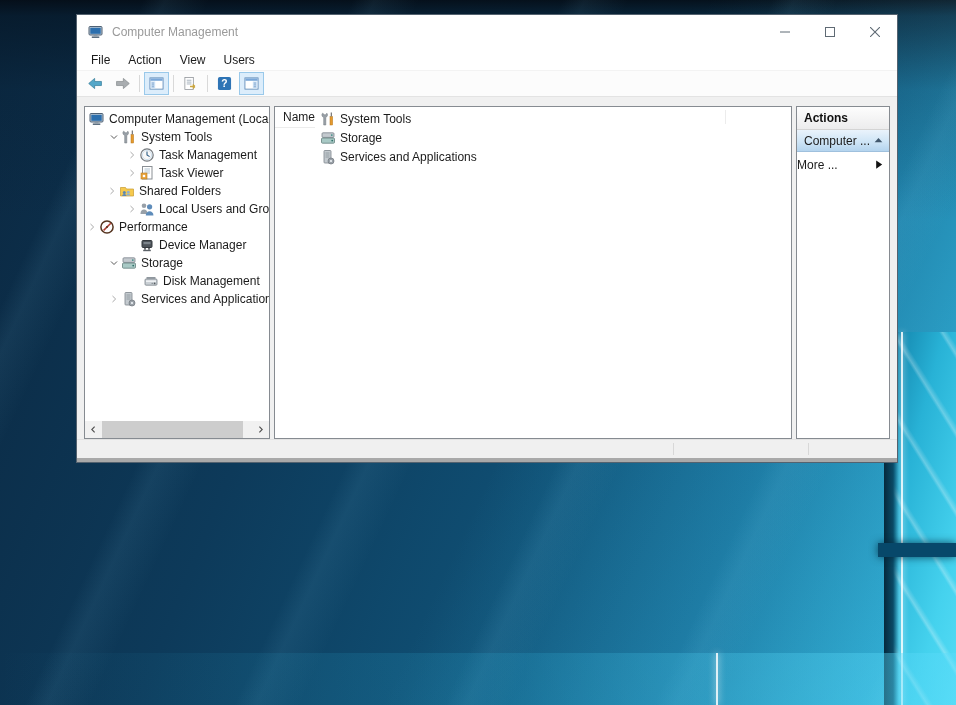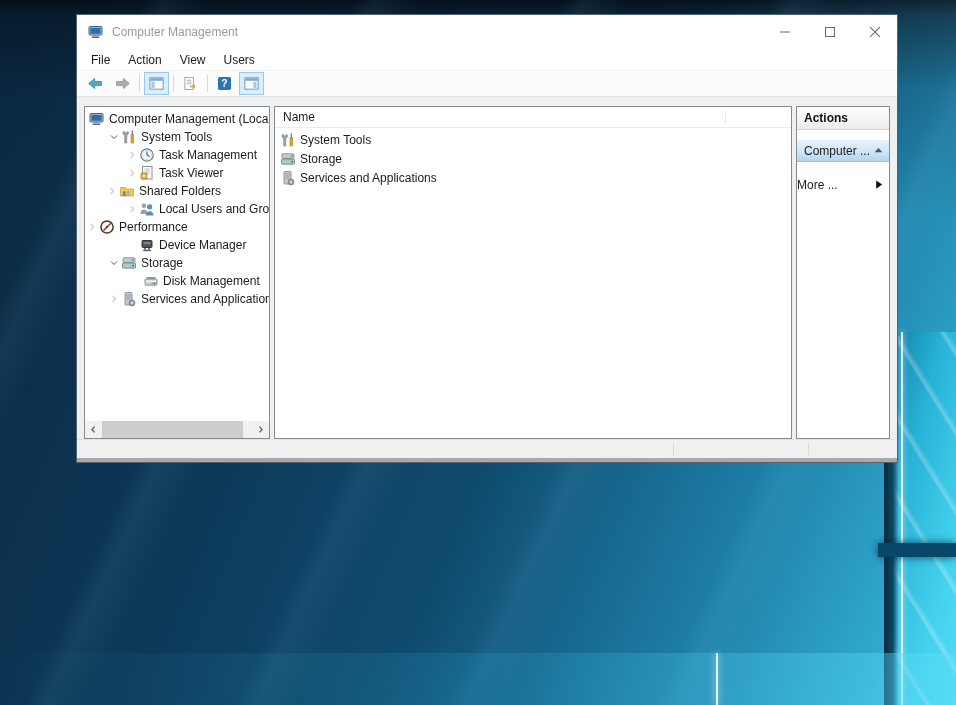--- a/index.html
+++ b/index.html
@@ -58,29 +58,29 @@
   .chevron { width:14px; height:14px; flex:none; display:flex; align-items:center; justify-content:center; }
   .chevron svg { width:12px; height:12px; }
   .tree-icon, .list-icon { width:16px; height:16px; flex:none; margin-right:4px; display:inline-flex; }
   .hscrollbar { height:17px; flex:none; background:#f1f1f1; position:relative; }
   .sb-arrow { position:absolute; top:0; width:17px; height:17px; display:flex; align-items:center; justify-content:center; }
   .sb-arrow svg { width:9px; height:9px; }
   .sb-left { left:0; } .sb-right { right:0; }
   .sb-thumb { position:absolute; left:17px; top:0; bottom:0; width:141px; background:#cdcdcd; }
 
   
-  .list-pane { flex:1; min-width:0; display:flex; flex-direction:column; }
+  .list-pane { flex:1; min-width:0; display:flex; }
   .list-header { height:21px; flex:none; position:relative; display:flex; align-items:center; padding-left:8px;
     font-size:12px; color:#1b1b1b; border-bottom:1px solid #ececec; }
   .col-sep { position:absolute; left:450px; top:3px; bottom:3px; width:1px; background:#ececec; }
   .list-body { padding-top:2px; }
   .list-row { height:19px; display:flex; align-items:center; padding-left:5px; font-size:12px; color:#1b1b1b; }
 
   
-  .actions-pane { width:94px; flex:none; display:flex; flex-direction:column; font-size:12px;gap:10px; }
+  .actions-pane { width:94px; flex:none; display:flex; flex-direction:column; font-size:12px; }
   .actions-header { height:23px; flex:none; display:flex; align-items:center; padding-left:7px; font-weight:bold; color:#111;
     background:linear-gradient(180deg,#fdfdfd,#ececed); border-bottom:1px solid #d4d4d4; }
   .actions-group { height:22px; flex:none; display:flex; align-items:center; padding:0 5px 0 7px; color:#1b1b1b;
     background:linear-gradient(180deg,#eaf3fc 0%, #cfe5f6 55%, #b4d4ee 100%); border-bottom:1px solid #9fc0dd; }
   .actions-group .grp-label { flex:1; overflow:hidden; white-space:nowrap; }
   .actions-group .svg-icon, .actions-more .svg-icon { width:11px; height:11px; flex:none; }
   .actions-more { height:25px; flex:none; display:flex; align-items:center; justify-content:space-between; gap:6px; padding-right:5px; color:#1b1b1b; }
 
   .statusbar { height:19px; flex:none; background:#f0f0f0; border-top:1px solid #e2e2e2; position:relative; }
   .status-sep { position:absolute; top:3px; bottom:3px; width:1px; background:#d8d8d8; }

